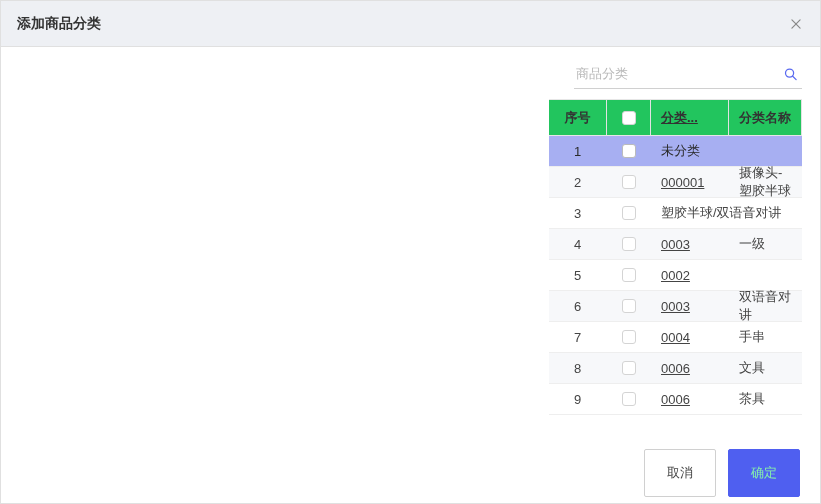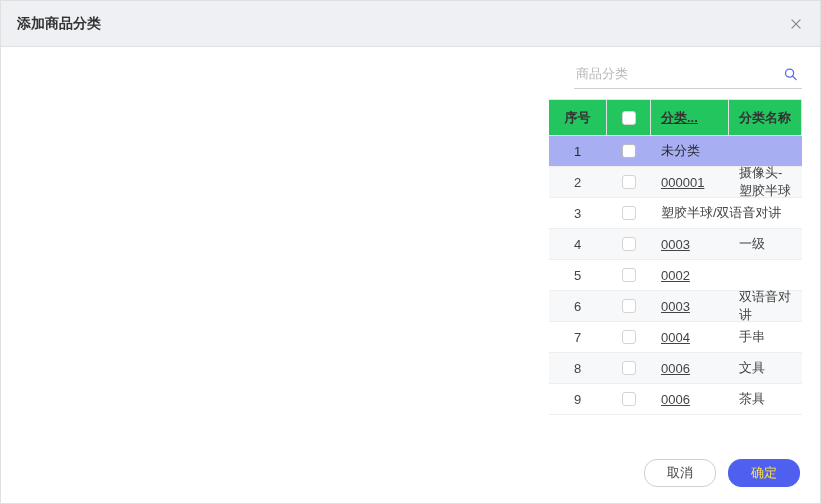--- a/index.html
+++ b/index.html
@@ -158,38 +158,38 @@
     height: 60px;
     display: flex;
     align-items: center;
     justify-content: flex-end;
     padding: 0 20px;
     gap: 12px;
     background: #fff;
   }
   .btn {
     min-width: 72px;
-    height: 28px;
-    border-radius: 13px;
+    height: 48px;
+    border-radius: 2px;
     font-size: 13px;
     display: inline-flex;
     align-items: center;
     justify-content: center;
     cursor: pointer;
     padding: 0 16px;
   }
   .btn-default {
     background: #fff;
     border: 1px solid #d0d0d0;
     color: #444;
   }
   .btn-primary {
     background: #4f5ff0;
     border: 1px solid #4f5ff0;
-    color: #fde047;
+    color: #86efac;
   }
 </style>
 </head>
 <body>
 
 <div class="modal">
 
   <div class="modal-header">
     <div class="modal-title">添加商品分类</div>
     <div class="close-icon">

